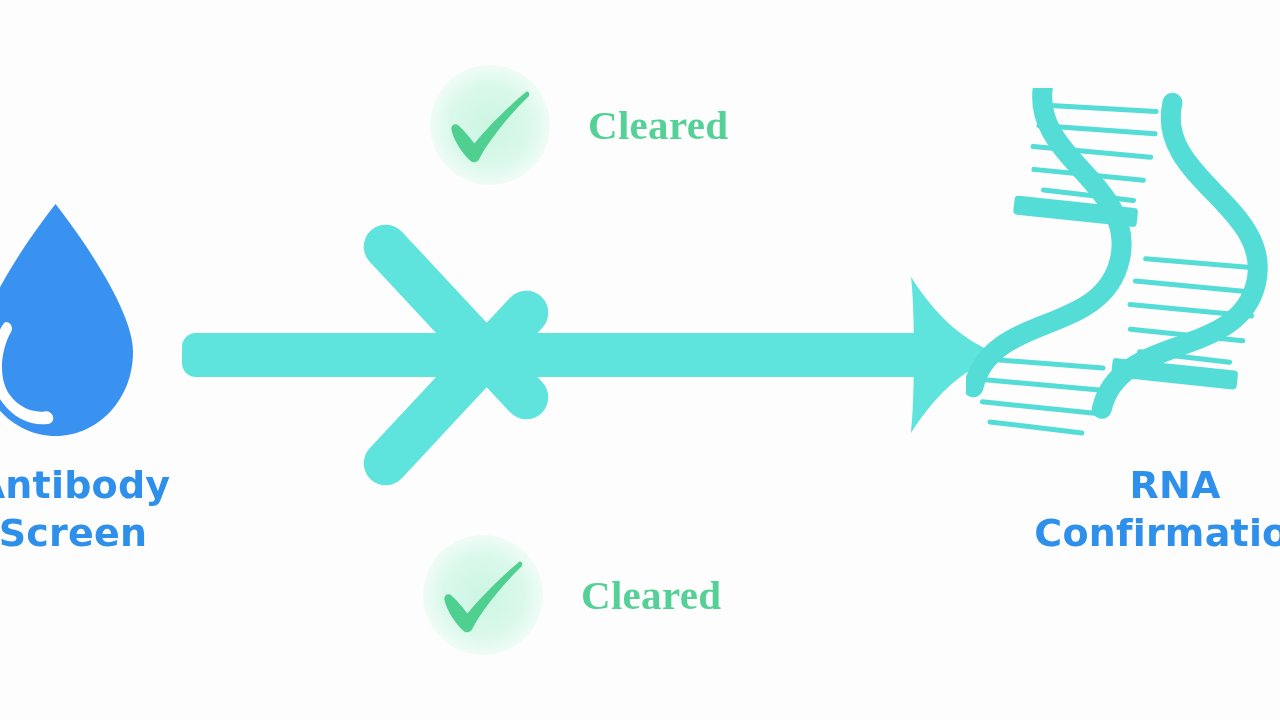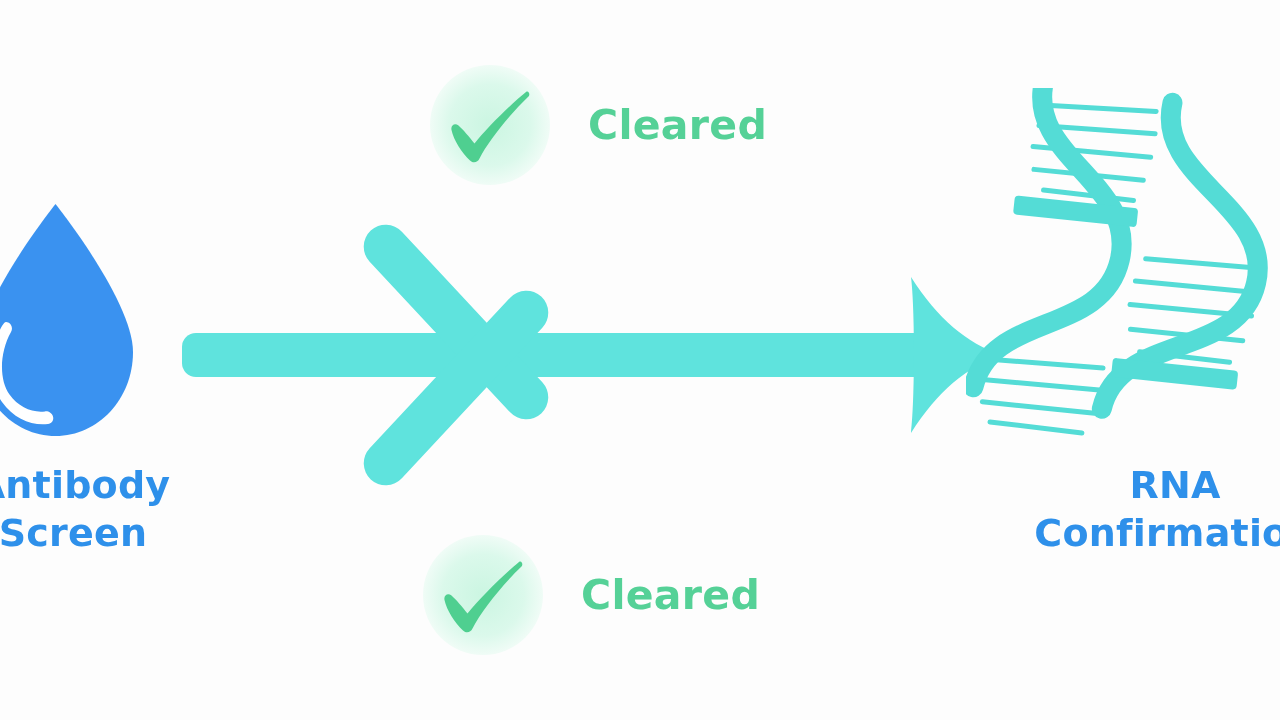--- a/index.html
+++ b/index.html
@@ -75,20 +75,21 @@
     width: 80px;
     height: 74px;
   }
   .cleared-text {
     font-size: 41px;
     font-weight: bold;
     color: #55d197;
     letter-spacing: 0.3px;
     margin-left: 38px;
     white-space: nowrap;
+    font-family: Liberation Serif, serif;
   }
 
   
   #dna-icon {
     position: absolute;
     left: 966px;
     top: 88px;
     width: 330px;
     height: 380px;
   }

